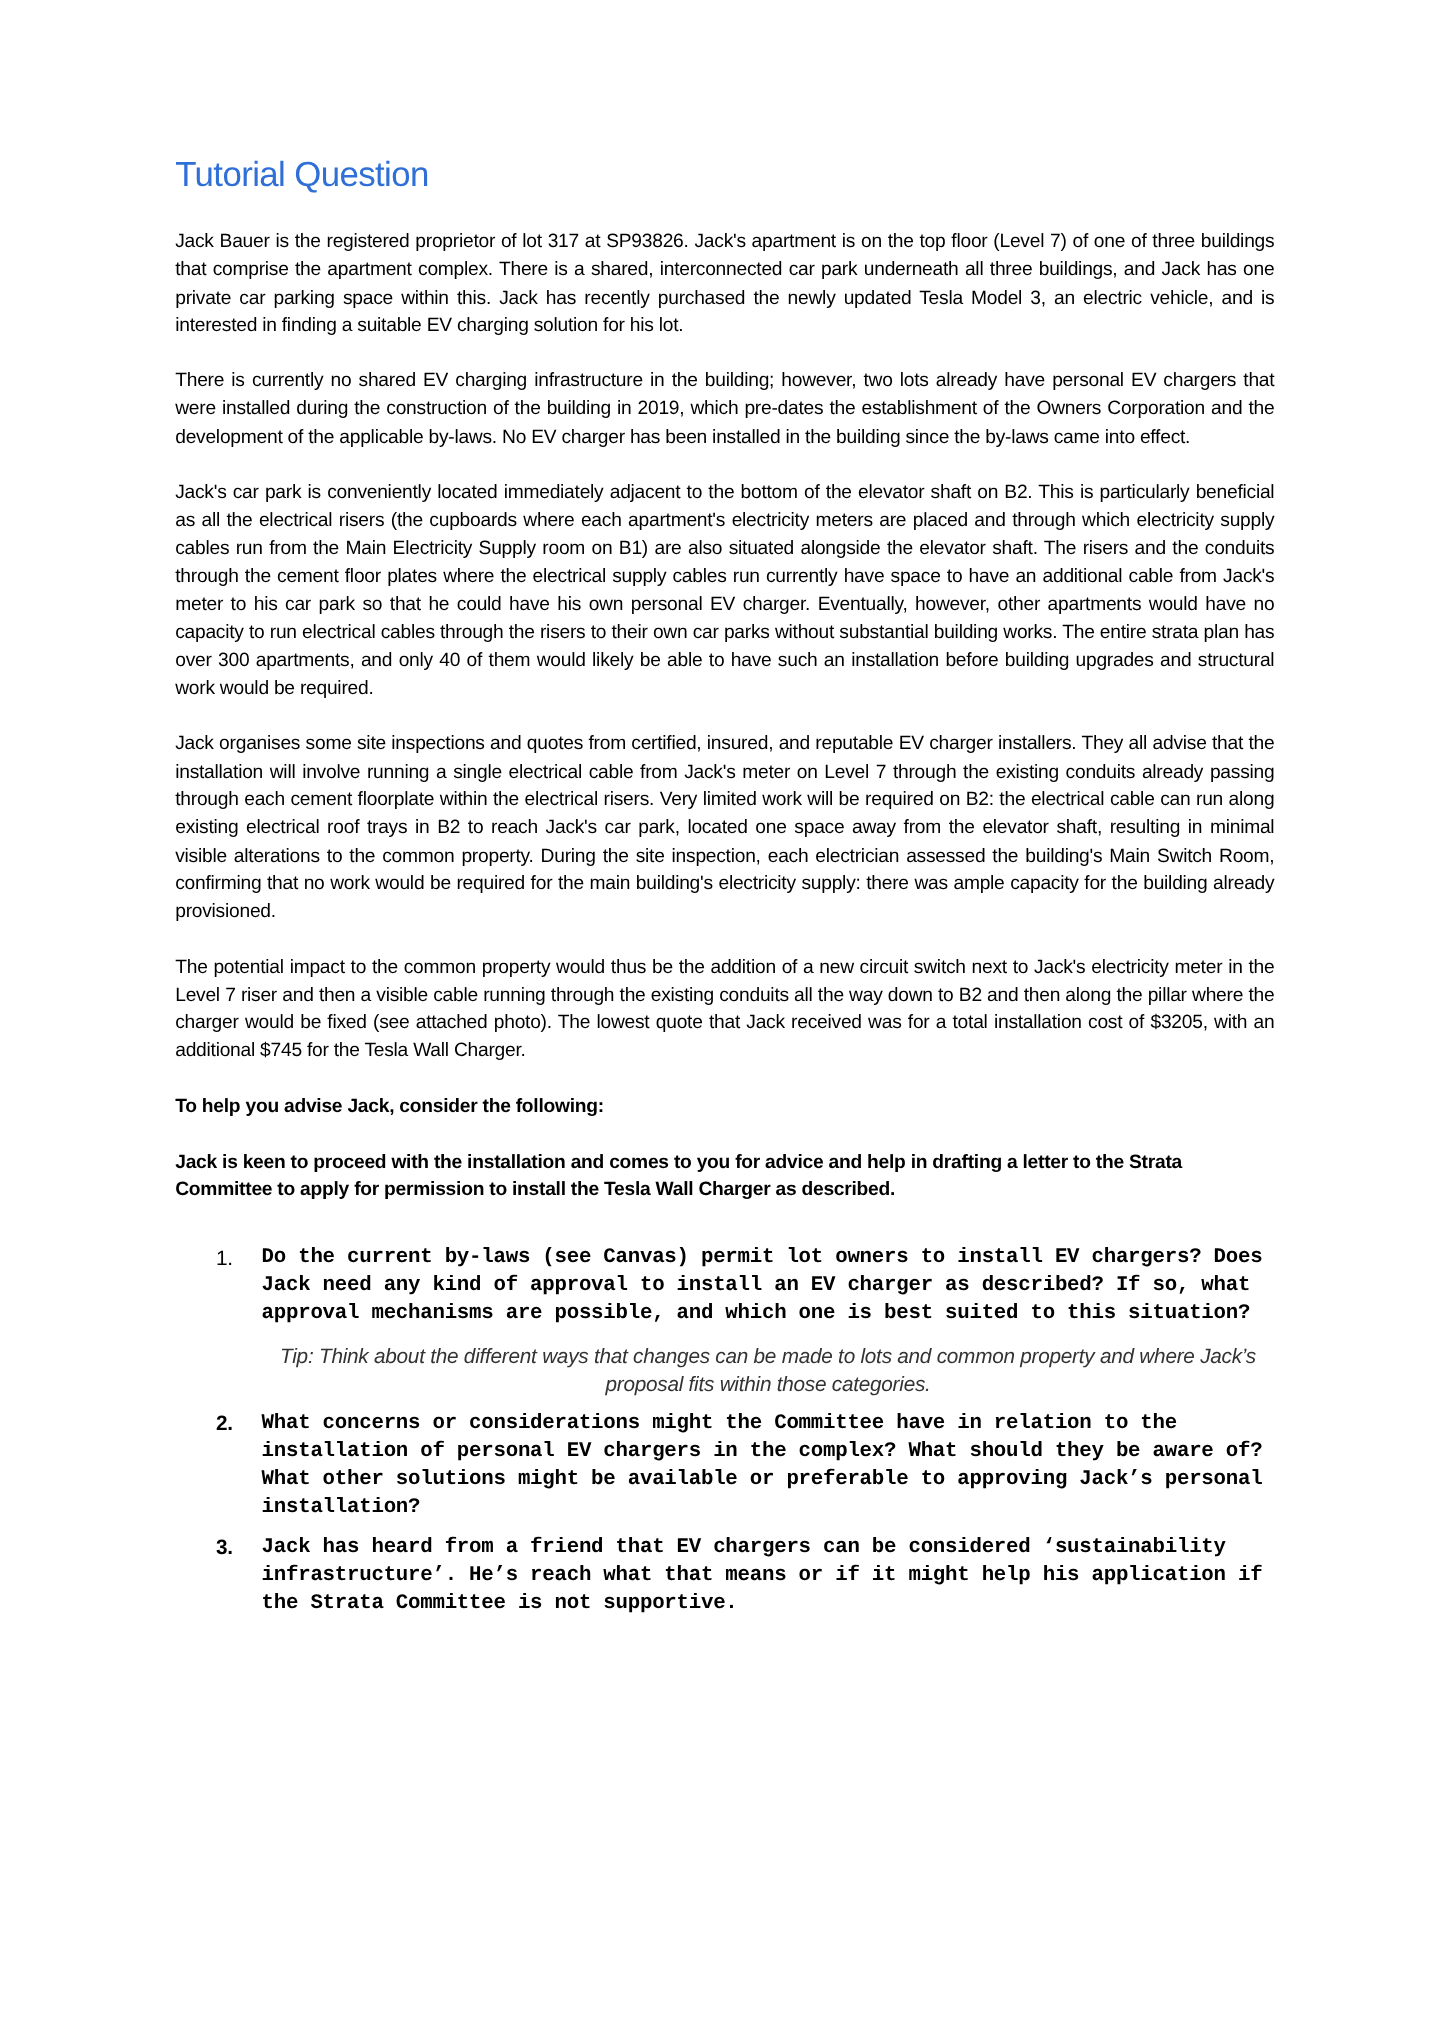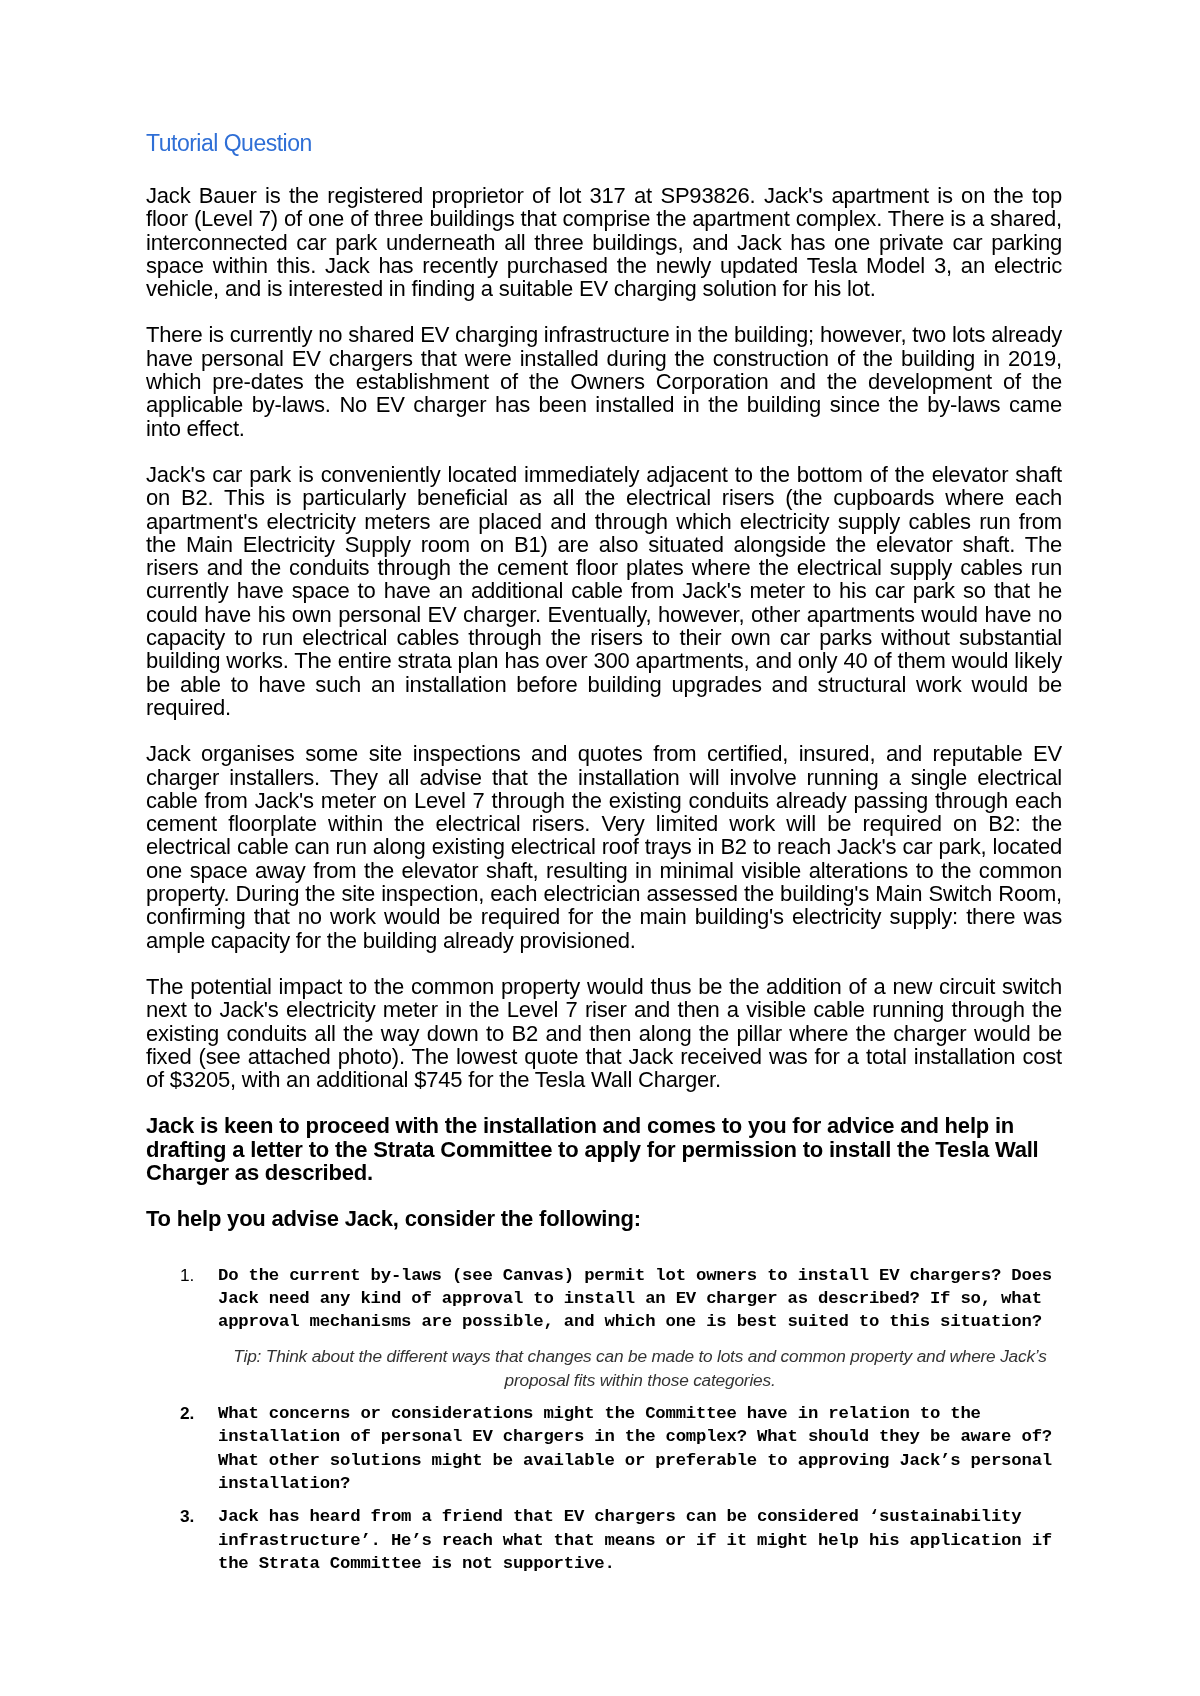--- a/index.html
+++ b/index.html
@@ -1,41 +1,41 @@
 <!DOCTYPE html>
 <html><head>
 <meta charset="utf-8">
 <style>
   html, body { margin: 0; padding: 0; background: #ffffff; }
   body { width: 1200px; height: 1696px; position: relative; overflow: hidden; font-family: "Liberation Sans", sans-serif; color: #000; }
   .page { position: absolute; left: 146px; top: 118px; width: 916px; }
-  h1 { font-family: "Liberation Sans", sans-serif; font-weight: normal; font-size: 23px; color: #2f6fd6; margin: 12px 0 27px 0; letter-spacing: -0.5px; }
-  p { font-size: 22px; line-height: 23.3px; margin: 0 0 23px 0; text-align: justify; letter-spacing: -0.2px; }
+  h1 { font-family: "Liberation Sans", sans-serif; font-weight: normal; font-size: 29px; color: #2f6fd6; margin: 12px 0 27px 0; letter-spacing: -0.5px; }
+  p { font-size: 16px; line-height: 23.3px; margin: 0 0 23px 0; text-align: justify; letter-spacing: -0.2px; }
   p.bold { font-weight: bold; text-align: left; }
   ol { margin: 33px 0 0 0; padding-left: 0; list-style: none; }
   ol li { position: relative; padding-left: 72px; font-size: 17.3px; line-height: 23.3px; margin-bottom: 10px; letter-spacing: -0.2px; }
   ol li .num { position: absolute; left: 34px; top: 0; }
   ol li .q { font-weight: bold; display: block; font-family: Liberation Mono, monospace; }
   ol li .num.bold { font-weight: bold; }
   ol li .tip { display: block; font-style: italic; color: #333; margin-top: 12px; margin-bottom: 8px; text-align: center; }
 </style>
 </head>
 <body>
 
 <div class="page">
   <h1>Tutorial Question</h1>
 
   <p>Jack Bauer is the registered proprietor of lot 317 at SP93826. Jack's apartment is on the top floor (Level 7) of one of three buildings that comprise the apartment complex. There is a shared, interconnected car park underneath all three buildings, and Jack has one private car parking space within this. Jack has recently purchased the newly updated Tesla Model 3, an electric vehicle, and is interested in finding a suitable EV charging solution for his lot.</p>
   <p>There is currently no shared EV charging infrastructure in the building; however, two lots already have personal EV chargers that were installed during the construction of the building in 2019, which pre-dates the establishment of the Owners Corporation and the development of the applicable by-laws. No EV charger has been installed in the building since the by-laws came into effect.</p>
   <p>Jack's car park is conveniently located immediately adjacent to the bottom of the elevator shaft on B2. This is particularly beneficial as all the electrical risers (the cupboards where each apartment's electricity meters are placed and through which electricity supply cables run from the Main Electricity Supply room on B1) are also situated alongside the elevator shaft. The risers and the conduits through the cement floor plates where the electrical supply cables run currently have space to have an additional cable from Jack's meter to his car park so that he could have his own personal EV charger. Eventually, however, other apartments would have no capacity to run electrical cables through the risers to their own car parks without substantial building works. The entire strata plan has over 300 apartments, and only 40 of them would likely be able to have such an installation before building upgrades and structural work would be required.</p>
   <p>Jack organises some site inspections and quotes from certified, insured, and reputable EV charger installers. They all advise that the installation will involve running a single electrical cable from Jack's meter on Level 7 through the existing conduits already passing through each cement floorplate within the electrical risers. Very limited work will be required on B2: the electrical cable can run along existing electrical roof trays in B2 to reach Jack's car park, located one space away from the elevator shaft, resulting in minimal visible alterations to the common property. During the site inspection, each electrician assessed the building's Main Switch Room, confirming that no work would be required for the main building's electricity supply: there was ample capacity for the building already provisioned.</p>
   <p>The potential impact to the common property would thus be the addition of a new circuit switch next to Jack's electricity meter in the Level 7 riser and then a visible cable running through the existing conduits all the way down to B2 and then along the pillar where the charger would be fixed (see attached photo). The lowest quote that Jack received was for a total installation cost of $3205, with an additional $745 for the Tesla Wall Charger.</p>
 
+  <p class="bold">To help you advise Jack, consider the following:</p>
   <p class="bold">Jack is keen to proceed with the installation and comes to you for advice and help in drafting a letter to the Strata Committee to apply for permission to install the Tesla Wall Charger as described.</p>
-  <p class="bold">To help you advise Jack, consider the following:</p>
 
   <ol>
     <li>
       <span class="num">1.</span>
       <span class="q">Do the current by-laws (see Canvas) permit lot owners to install EV chargers? Does Jack need any kind of approval to install an EV charger as described? If so, what approval mechanisms are possible, and which one is best suited to this situation?</span>
       <span class="tip">Tip: Think about the different ways that changes can be made to lots and common property and where Jack’s proposal fits within those categories.</span>
     </li>
     <li>
       <span class="num bold">2.</span>
       <span class="q">What concerns or considerations might the Committee have in relation to the installation of personal EV chargers in the complex? What should they be aware of? What other solutions might be available or preferable to approving Jack’s personal installation?</span>

